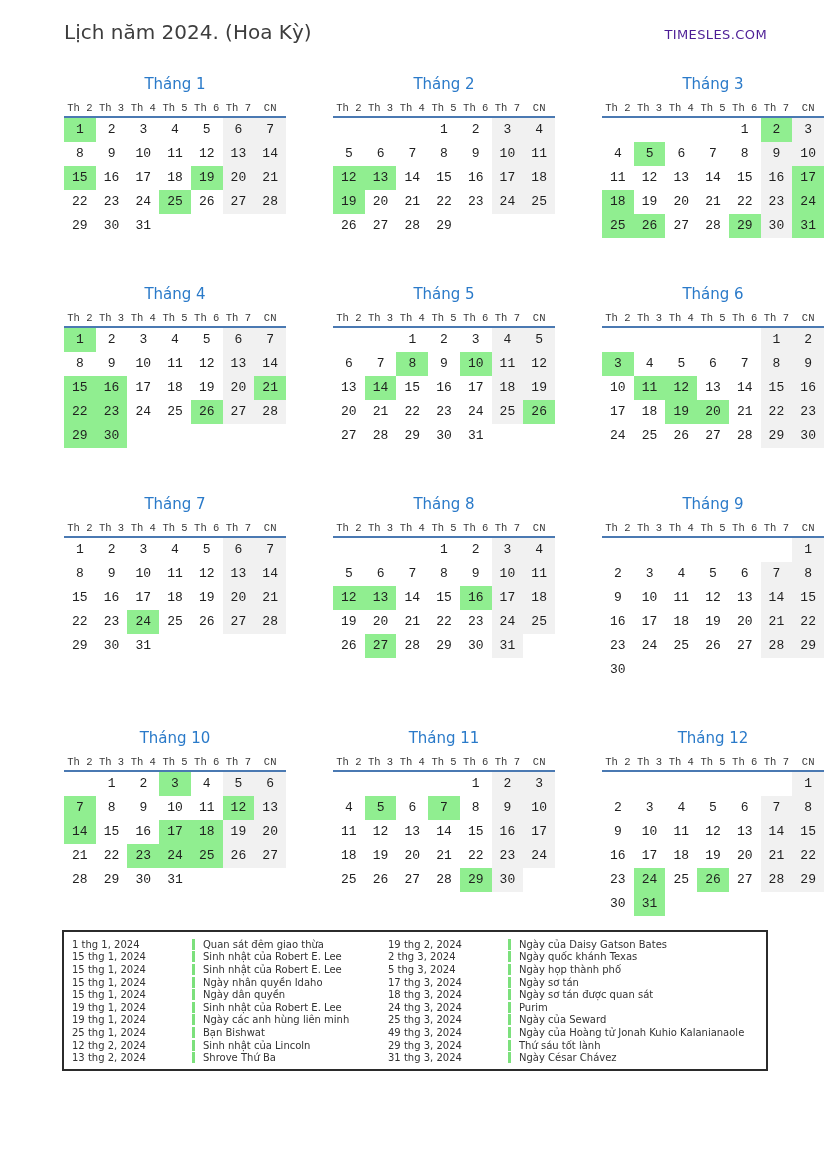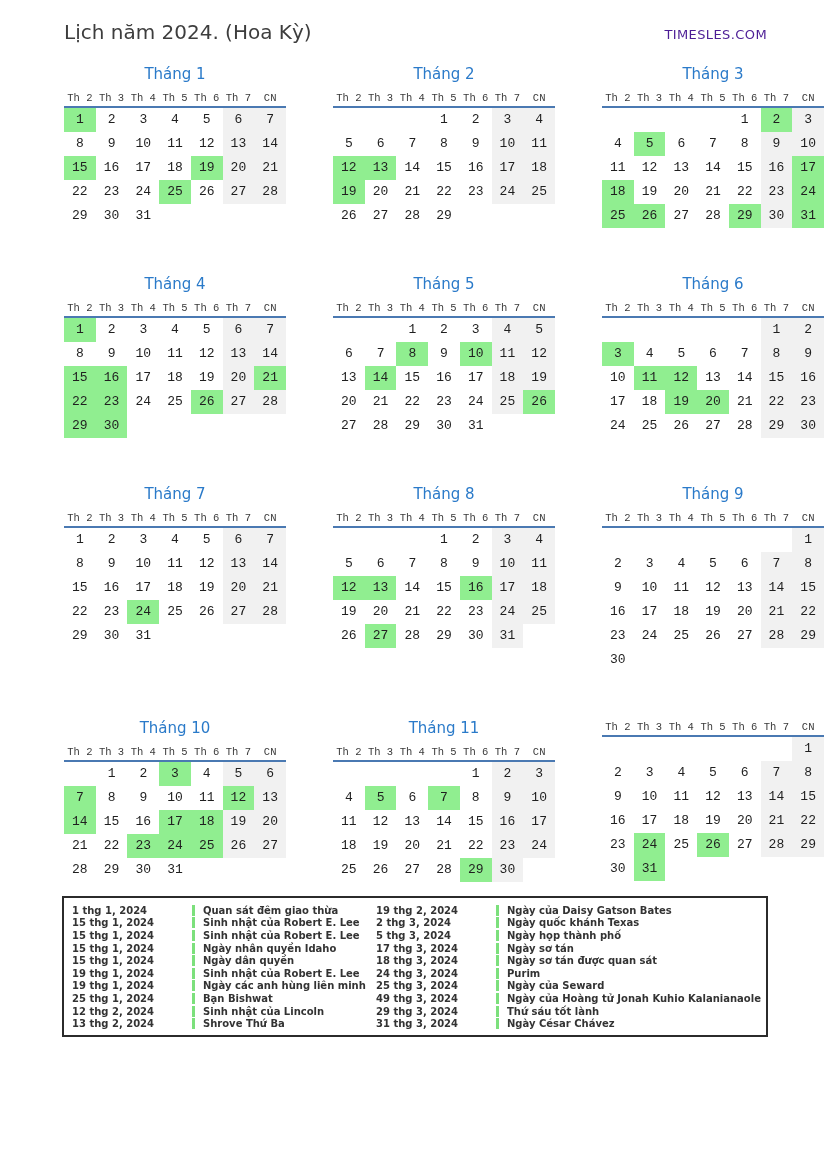--- a/index.html
+++ b/index.html
@@ -6,34 +6,34 @@
   html,body { width:827px; height:1169px; background:#ffffff;
     font-family:"DejaVu Sans","Liberation Sans",sans-serif; overflow:hidden; }
 
   .page-header { display:flex; justify-content:space-between; align-items:center;
     padding:20px 60px 0 64px; }
   .page-title { font-size:20px; color:#3d3d3d; font-weight:400; }
   .site-link { font-size:13px; color:#4c1d95; letter-spacing:0.4px; text-decoration:none;
     margin-top:5px; cursor:pointer; }
 
   .months-grid { display:grid; grid-template-columns:repeat(3,222px);
-    column-gap:14px; row-gap:27px; align-items:start; margin:21px 0 0 64px;gap:47px; }
+    column-gap:14px; row-gap:27px; align-items:start; margin:31px 0 0 64px;gap:47px; }
 
   .month { width:222px; }
   .month-title { text-align:center; font-size:15px; color:#2a7ac9; margin-bottom:7px; cursor:pointer; }
   .month-grid { display:grid; grid-template-columns:repeat(7,1fr);font-family:Liberation Mono, monospace; }
   .wd { height:18px; line-height:16px; text-align:center; font-size:10.5px; color:#3a3a3a;
     border-bottom:2px solid #4a79b2; }
   .dc { height:24px; line-height:24px; text-align:center; font-size:13px; color:#1f1f1f; }
   .dc.we { background:#f1f1f1; }
   .dc.hl { background:#90ee90; }
 
   .legend-box { margin:14px 0 0 62px; width:706px; border:2px solid #2b2b2b;
     padding:6px 6px 5px 8px; }
-  .legend-cols { display:grid; grid-template-columns:304px 1fr; column-gap:0;font-weight:bold; }
+  .legend-cols { display:grid; grid-template-columns:304px 1fr; column-gap:12px; }
   .legend-col { display:flex; flex-direction:column; }
   .legend-entry { display:flex; align-items:center; height:12.6px; font-size:10px; color:#333333; }
   .legend-date { width:120px; flex:none; }
   .legend-bar { width:3px; height:11px; background:#7ce07c; margin-right:8px; flex:none; }
   .legend-name { white-space:nowrap; }
 </style>
 </head>
 <body>
 
 <div class="page-header">
@@ -560,20 +560,21 @@
         <div class="dc">25</div>
         <div class="dc">26</div>
         <div class="dc">27</div>
         <div class="dc">28</div>
         <div class="dc hl">29</div>
         <div class="dc we">30</div>
         <div class="dc"></div>
       </div>
     </div>
     <div class="month">
+      <div class="month-title">Tháng 12</div>
       <div class="month-grid">
         <div class="wd">Th 2</div>
         <div class="wd">Th 3</div>
         <div class="wd">Th 4</div>
         <div class="wd">Th 5</div>
         <div class="wd">Th 6</div>
         <div class="wd">Th 7</div>
         <div class="wd">CN</div>
         <div class="dc"></div>
         <div class="dc"></div>

